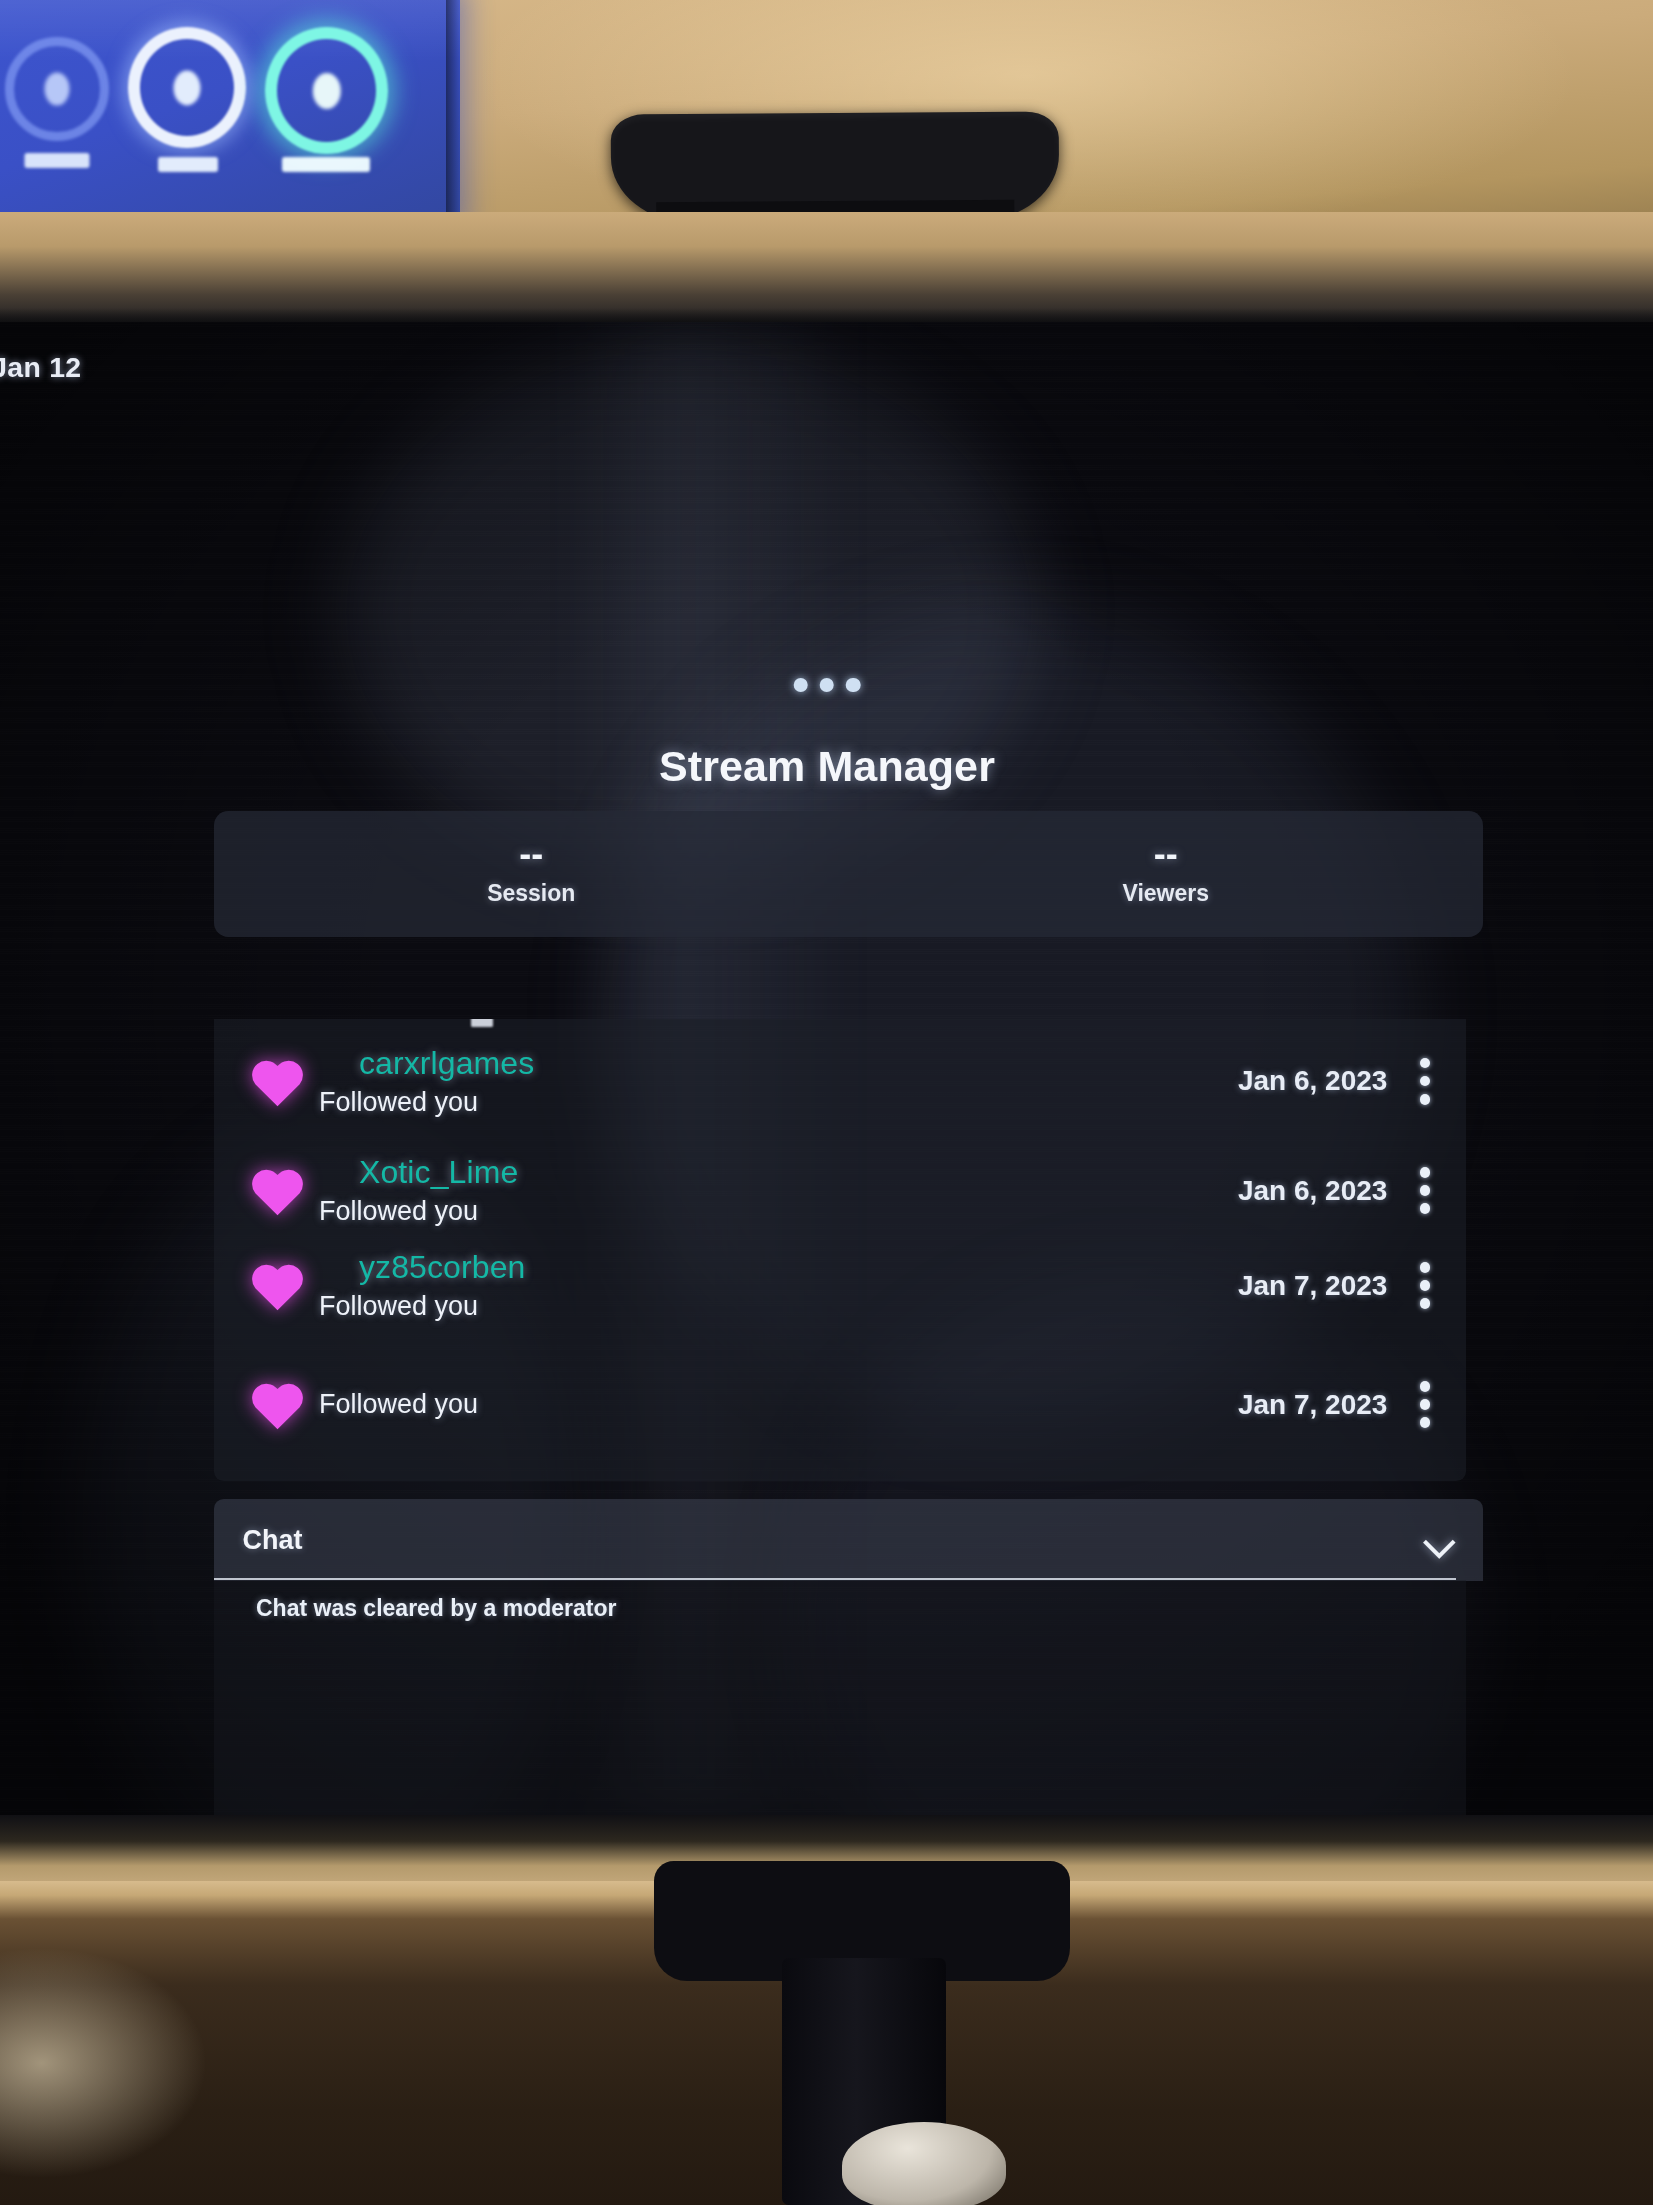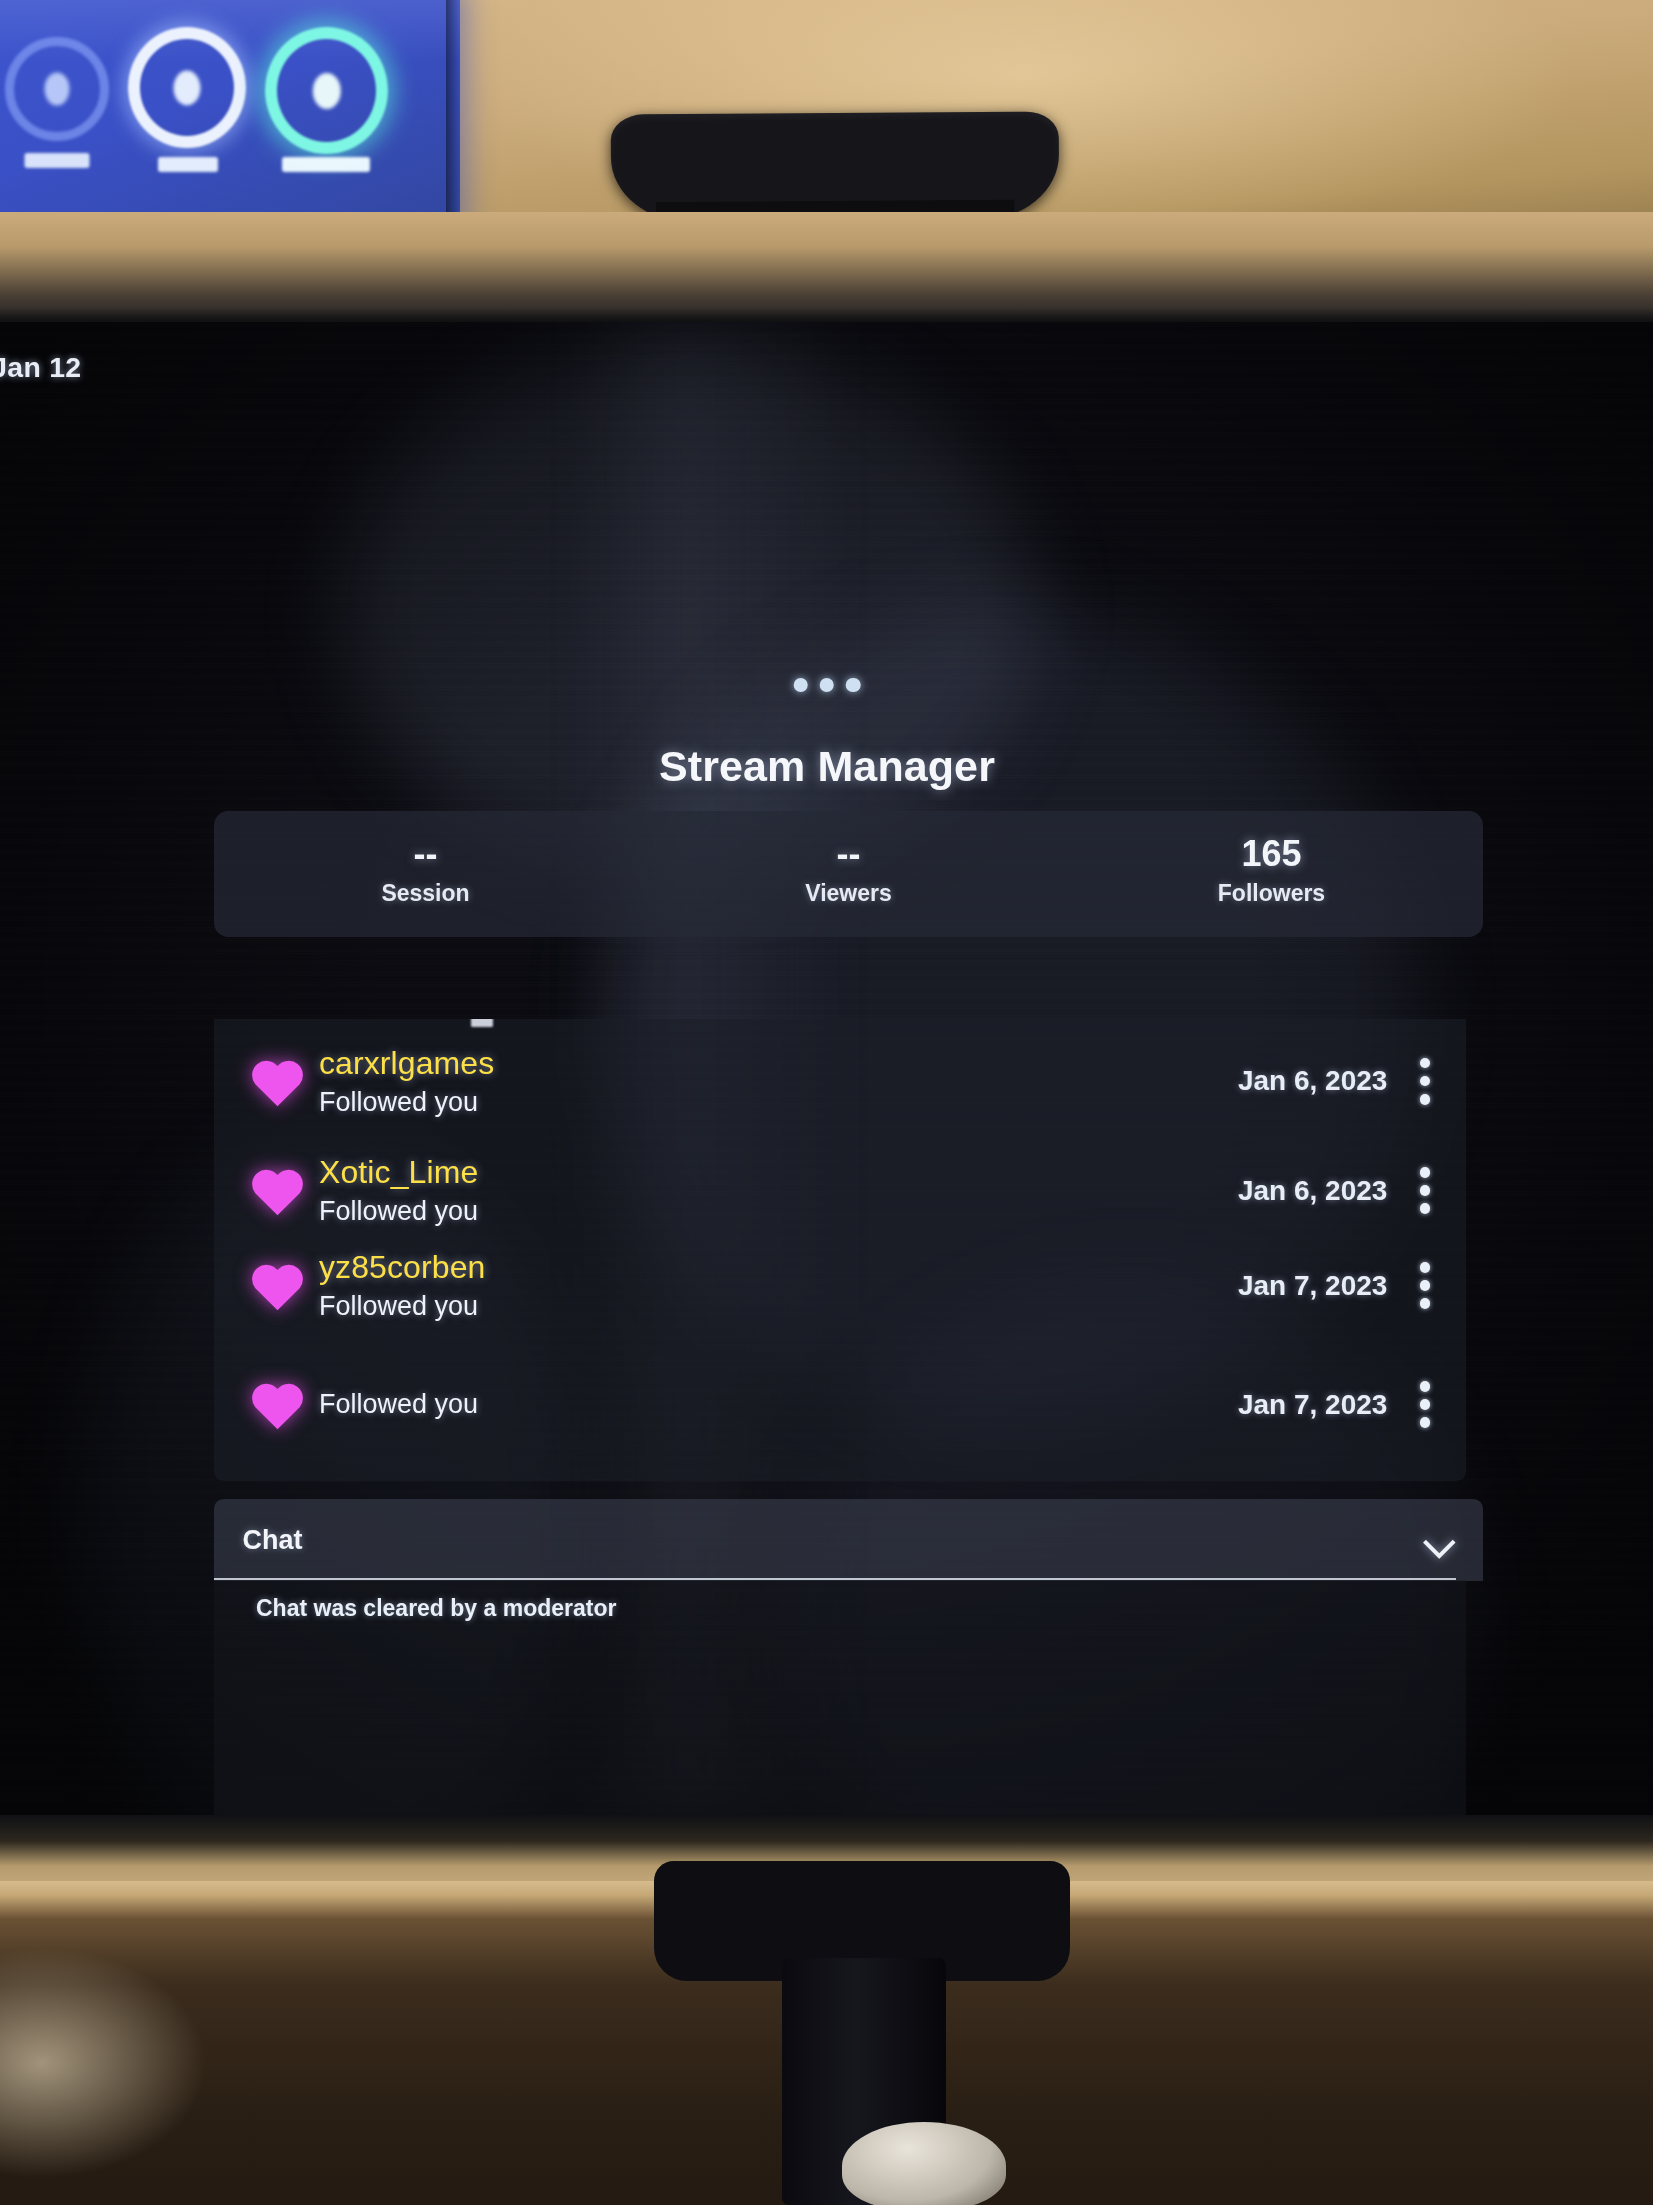--- a/index.html
+++ b/index.html
@@ -138,22 +138,22 @@
   .feed { position:absolute; left:214px; top:697px; width:1252px; height:462px;
     background:rgba(28,31,40,.58); border-radius:0 0 9.8px 9.8px; overflow:hidden; }
   .feed-cut { position:absolute; left:257px; top:-2.2px; width:22px; height:9.8px;
     background:rgba(235,240,250,.85); border-radius:1.6px; filter:blur(0.8px); }
   .frow { position:absolute; left:0; width:1252px; height:105px;
     display:flex; align-items:center; }
   .heart { position:relative; width:59px; height:53px; margin-left:34px; flex:0 0 auto;
     filter:drop-shadow(0 0 8.8px rgba(235,80,235,.7)); }
   .heart svg { display:block; width:59px; height:53px; }
   .fmeta { margin-left:12px; flex:1 1 auto; display:flex; flex-direction:column; gap:5.5px; }
-  .fname { font-size:32px; font-weight:500; color:#fde047; letter-spacing:0.1px;
-    text-shadow:0 0 8.8px rgba(205,220,248,.55); }
+  .fname { font-size:32px; font-weight:500; color:#14b8a6; letter-spacing:0.1px;
+    text-shadow:0 0 8.8px rgba(205,220,248,.55);margin-left:40px; }
   .faction { font-size:27px; font-weight:500; color:#eef2f9;
     text-shadow:0 0 7.7px rgba(195,212,244,.5); }
   .fdate { font-size:28px; font-weight:600; color:#e8edf6; white-space:nowrap;
     text-shadow:0 0 6.6px rgba(190,208,240,.5); }
   .kebab { width:38px; margin-left:18.6px; margin-right:22px; display:flex;
     flex-direction:column; align-items:center; gap:7.7px; flex:0 0 auto; }
   .kebab i { width:10.4px; height:10.4px; border-radius:50%; background:#eaf0f8;
     box-shadow:0 0 5.5px rgba(210,225,250,.8); display:block; }
 
   #chat-head { top:1177px; border-radius:9.8px 9.8px 0 0; }
@@ -208,24 +208,20 @@
 
       <div class="stats">
         <div class="stat">
           <div class="v">--</div>
           <div class="l">Session</div>
         </div>
         <div class="stat">
           <div class="v">--</div>
           <div class="l">Viewers</div>
         </div>
-        <div class="stat">
-          <div class="v">165</div>
-          <div class="l">Followers</div>
-        </div>
       </div>
 
 
       <div class="feed">
         <div class="feed-cut"></div>
 
         <div class="frow" style="top:9.8px;">
           <div class="heart">
             <svg viewBox="0 0 24 22">
                 <path d="M12 21.3 2.8 12.1A5.9 5.9 0 0 1 12 4.6a5.9 5.9 0 0 1 9.2 7.5z" fill="#ee55ee"></path>

